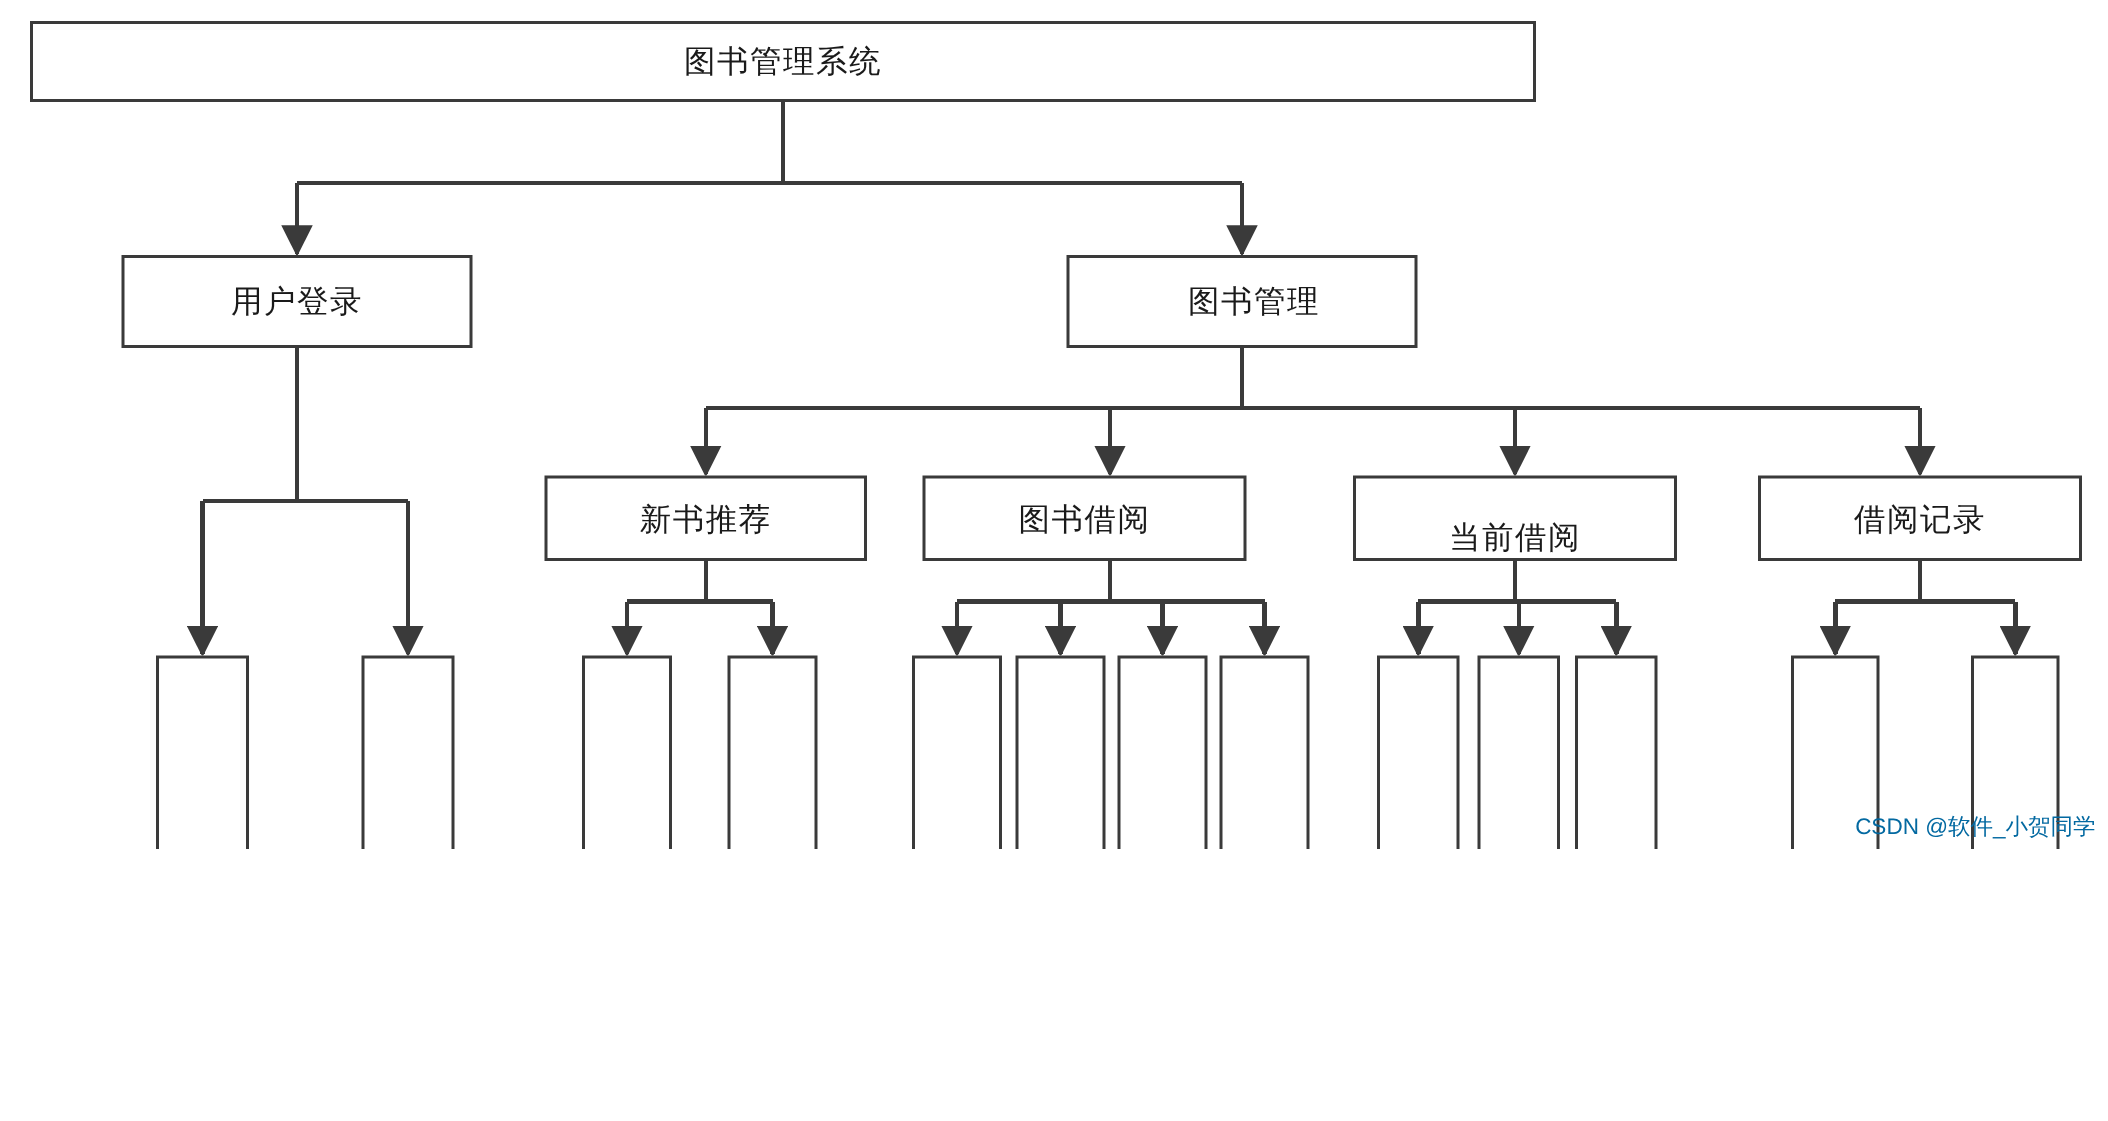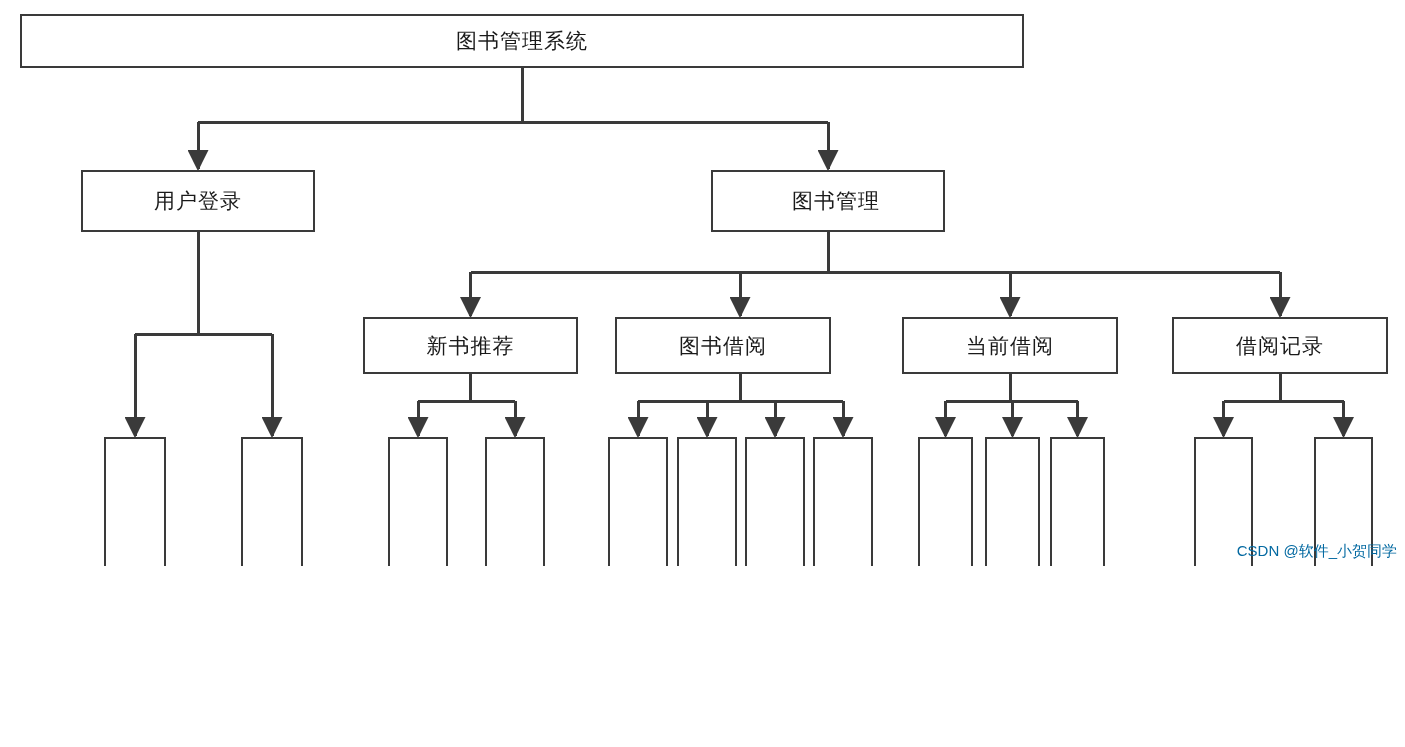--- a/index.html
+++ b/index.html
@@ -118,21 +118,21 @@
       </div>
       <div class="node h" style="left: 711px; top: 170px; width: 234px; height: 62px; padding-left: 16px;">
         <span class="hlabel">图书管理</span>
       </div>
       <div class="node h" style="left: 363px; top: 317px; width: 215px; height: 57px;">
         <span class="hlabel">新书推荐</span>
       </div>
       <div class="node h" style="left: 615px; top: 317px; width: 216px; height: 57px; justify-content: center;">
         <span class="hlabel">图书借阅</span>
       </div>
-      <div class="node h" style="left: 902px; top: 317px; width: 216px; height: 57px;">
+      <div class="node h" style="left: 902px; top: 317px; width: 216px; height: 57px; align-items: flex-end;">
         <span class="hlabel">当前借阅</span>
       </div>
       <div class="node h" style="left: 1172px; top: 317px; width: 216px; height: 57px; text-align: right;">
         <span class="hlabel">借阅记录</span>
       </div>
       <div class="node v" style="left: 104px; top: 437px; width: 62px; height: 298px;">
         <span class="vlabel">用户登录</span>
       </div>
       <div class="node v" style="left: 241px; top: 437px; width: 62px; height: 298px;">
         <span class="vlabel">注销登录</span>

